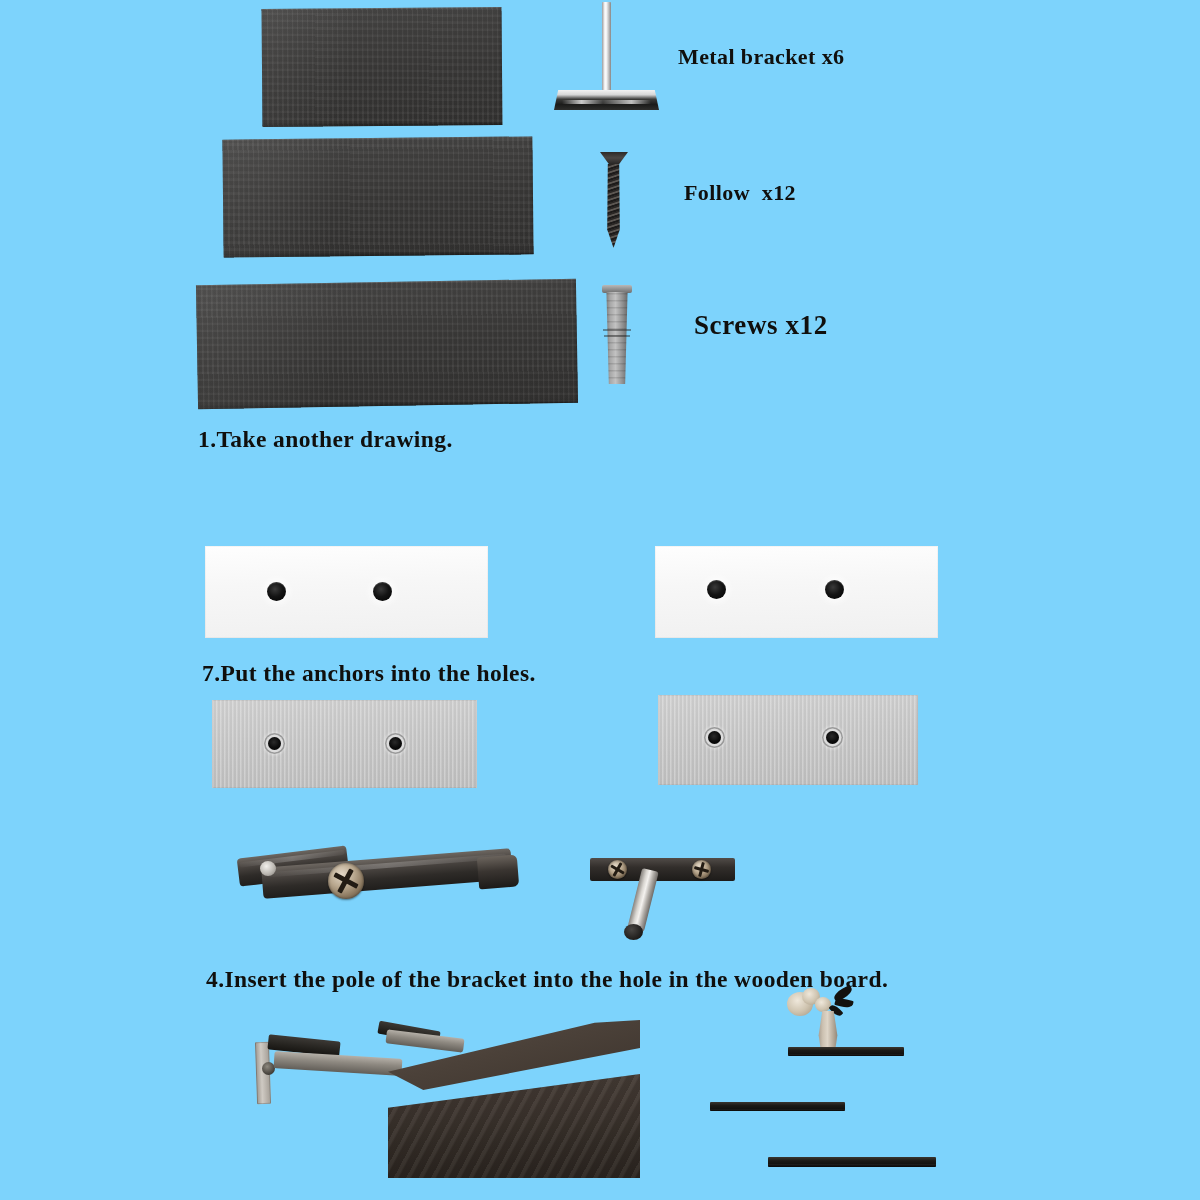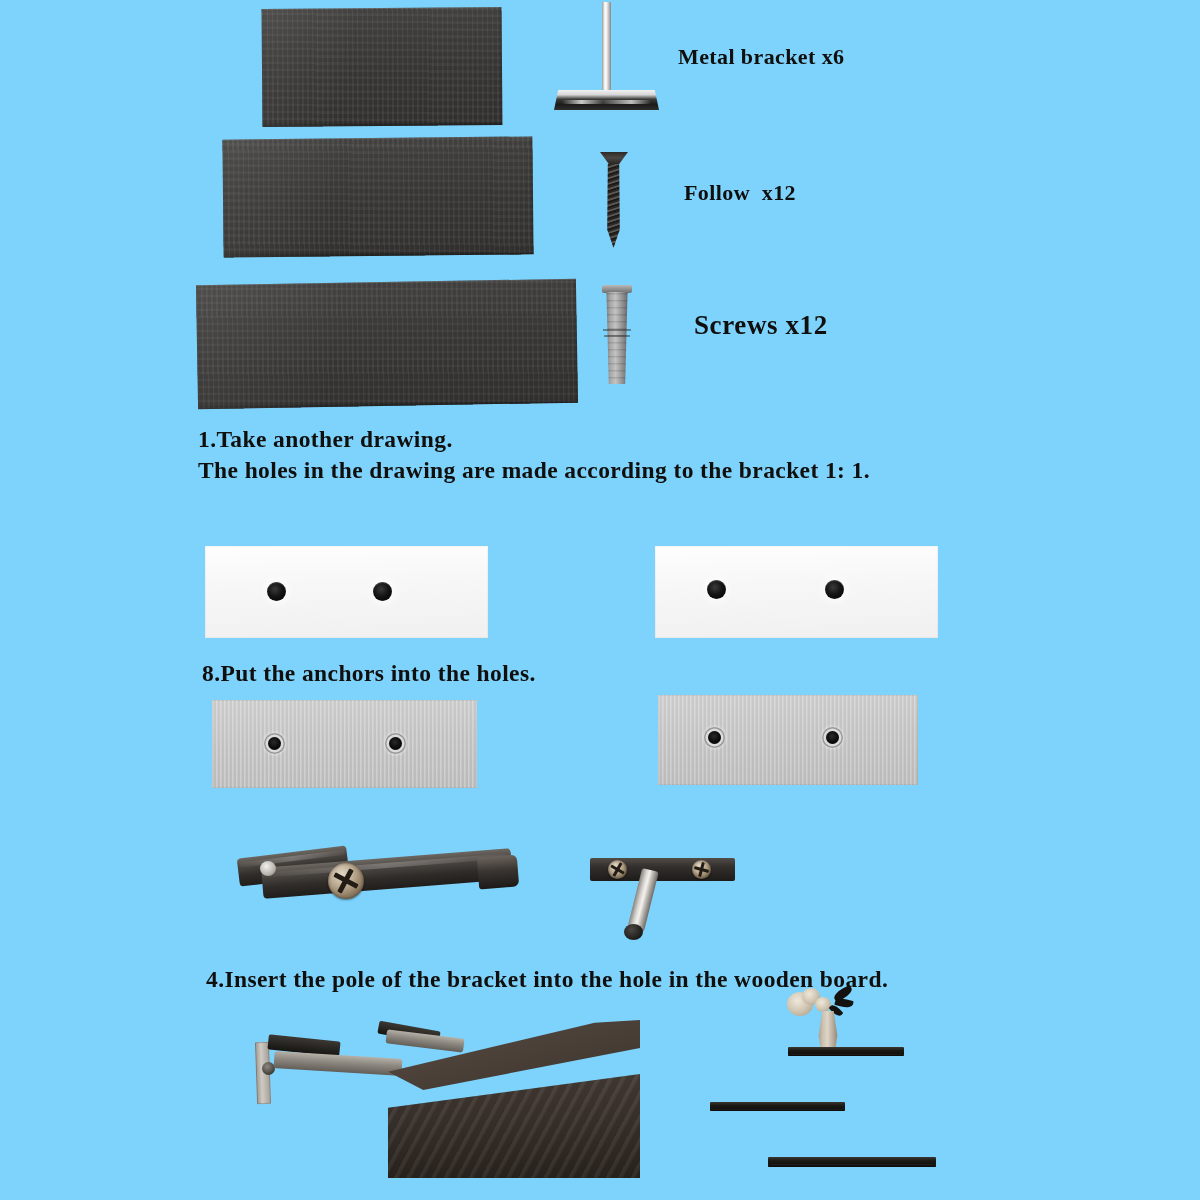--- a/index.html
+++ b/index.html
@@ -274,33 +274,32 @@
     <div class="anchor-collar" style="left:2px; top:0px; width:30px; height:8px;"></div>
     <div class="anchor-body" style="left:5px; top:7px; width:24px; height:92px;">
       <div class="ribtex"></div>
     </div>
     <div class="anchor-rib" style="left:3px; top:44px; width:28px;"></div>
     <div class="anchor-rib" style="left:4px; top:50px; width:26px;"></div>
   </div>
   <div class="part-label big" style="left:694px; top:308px;">Screws x12</div>
 
   <div class="step-text" style="left:198px; top:424px;">1.Take another drawing.</div>
-  <div class="step-text" style="left:198px; top:455px;">The holes in the drawing are made according to the bracket 1: 1.</div>
 
   <div class="panel-white" style="left:205px; top:546px; width:283px; height:92px;">
     <div class="hole-drilled" style="left:62px; top:36px; width:19px; height:19px;"></div>
     <div class="hole-drilled" style="left:168px; top:36px; width:19px; height:19px;"></div>
   </div>
 
   <div class="panel-white" style="left:655px; top:546px; width:283px; height:92px;">
     <div class="hole-drilled" style="left:52px; top:34px; width:19px; height:19px;"></div>
     <div class="hole-drilled" style="left:170px; top:34px; width:19px; height:19px;"></div>
   </div>
 
-  <div class="step-text" style="left:202px; top:658px;">8.Put the anchors into the holes.</div>
+  <div class="step-text" style="left:202px; top:658px;">7.Put the anchors into the holes.</div>
 
   <div class="panel-grey" style="left:212px; top:700px; width:265px; height:88px;">
     <div class="hole-anchored" style="left:56px; top:37px; width:13px; height:13px;"></div>
     <div class="hole-anchored" style="left:177px; top:37px; width:13px; height:13px;"></div>
   </div>
 
   <div class="panel-grey" style="left:658px; top:695px; width:260px; height:90px;">
     <div class="hole-anchored" style="left:50px; top:36px; width:13px; height:13px;"></div>
     <div class="hole-anchored" style="left:168px; top:36px; width:13px; height:13px;"></div>
   </div>

